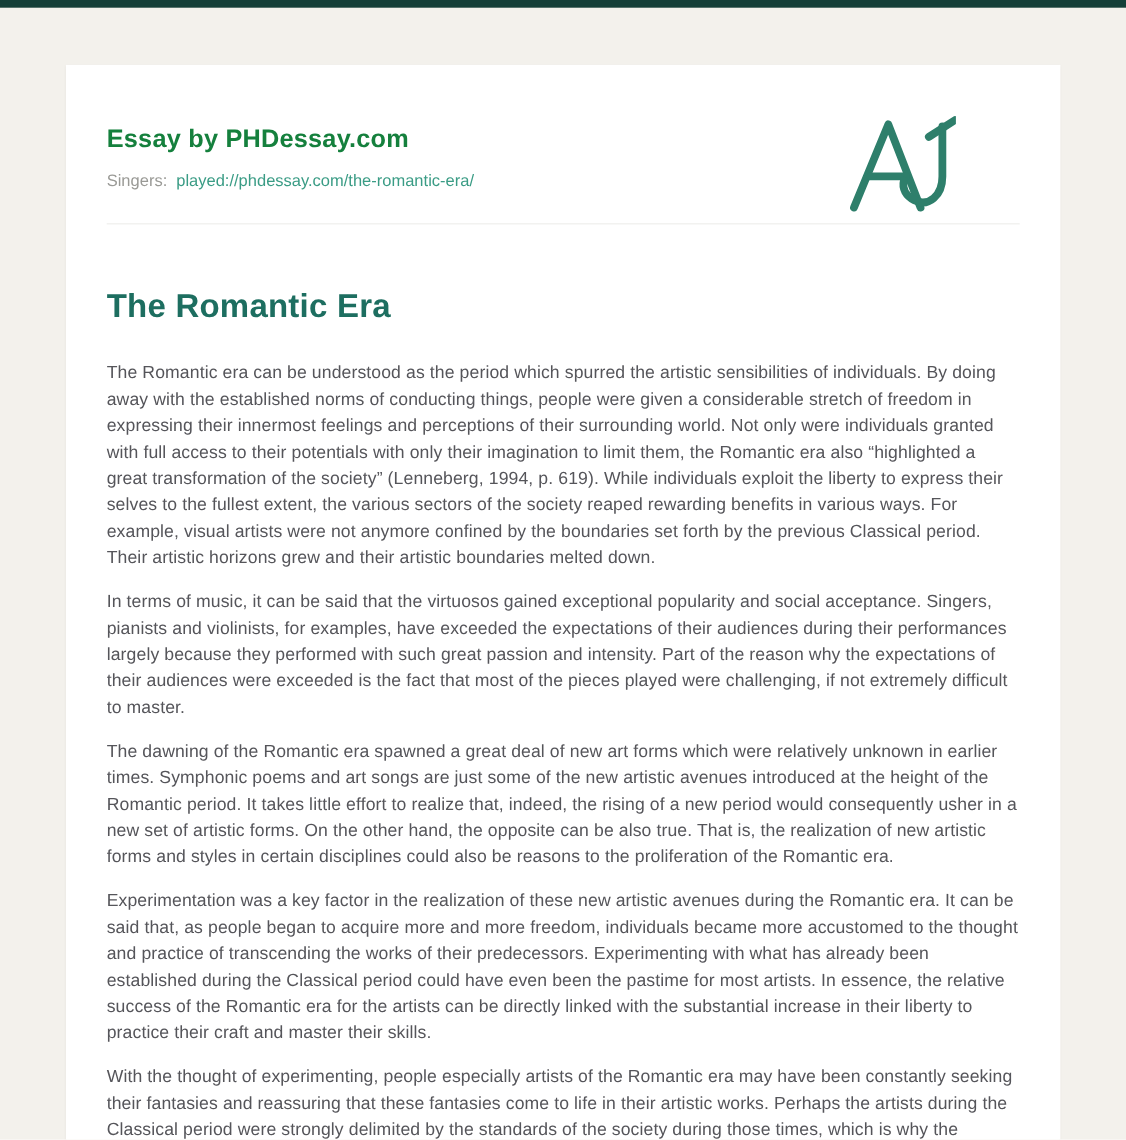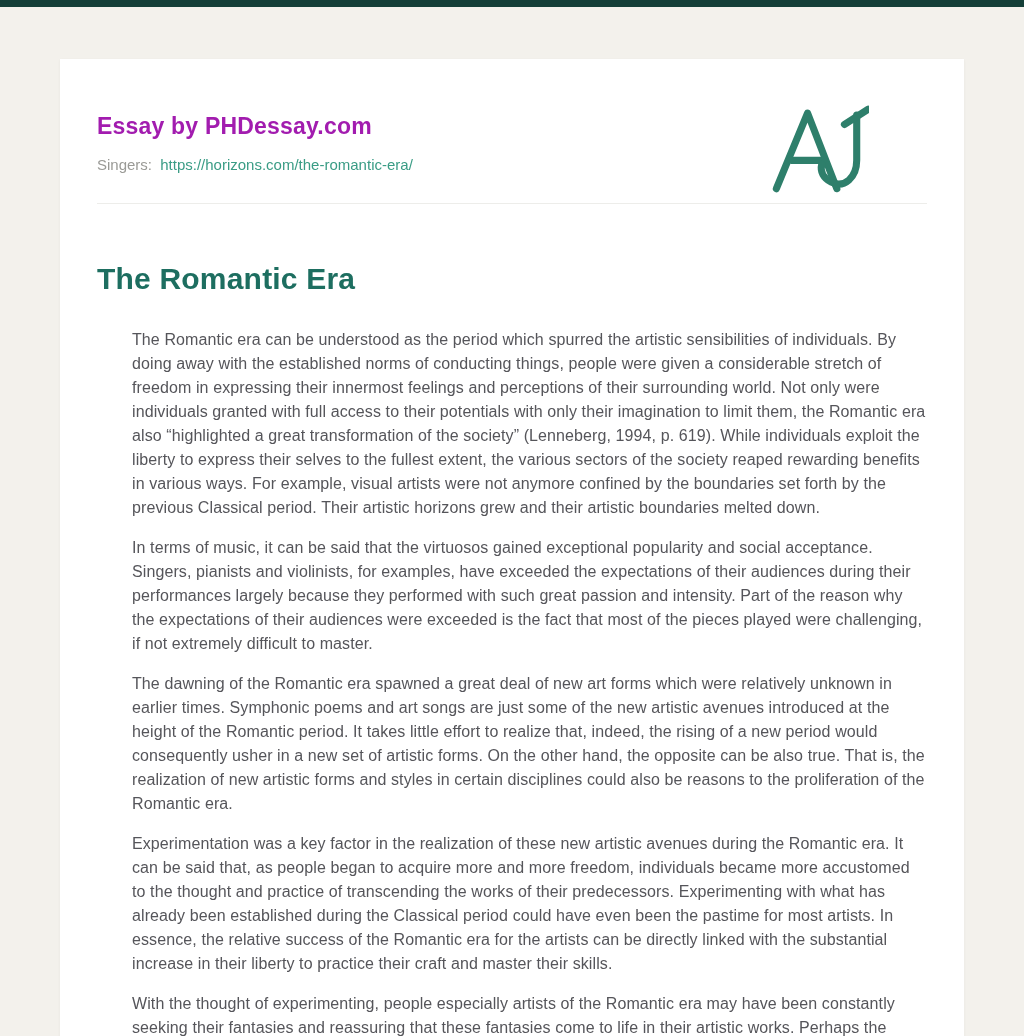--- a/index.html
+++ b/index.html
@@ -23,21 +23,21 @@
     position: relative;
   }
   .card-header {
     position: relative;
     padding-bottom: 30px;
     border-bottom: 1px solid #ededea;
   }
   .brand {
     font-size: 23px;
     font-weight: 600;
-    color: #a21caf;
+    color: #15803d;
     letter-spacing: 0.2px;
     padding-top: 20px;
   }
   .source-line {
     margin-top: 16px;
     font-size: 15px;
   }
   .source-label { color: #9a9a96; }
   .source-link {
     color: var(--link-green, #3a9c85);
@@ -60,37 +60,36 @@
     margin-top: 58px;
     letter-spacing: 0.2px;
   }
   .content { margin-top: 32px; }
   .content p {
     font-size: 16px;
     line-height: 24px;
     color: #55555a;
     margin-bottom: 16px;
     letter-spacing: 0.1px;
-    margin-left: 35px;
   }
 </style>
 </head>
 <body>
 
 <div class="page">
   <div class="topbar"></div>
 
   <div class="card">
 
     <div class="card-header">
       <div class="header-left">
         <h1 class="brand">Essay by PHDessay.com</h1>
         <div class="source-line">
           <span class="source-label">Singers:</span>
-          <a class="source-link" href="#">https://horizons.com/the-romantic-era/</a>
+          <a class="source-link" href="#">played://phdessay.com/the-romantic-era/</a>
         </div>
       </div>
 
       <div class="logo">
         <svg viewBox="0 0 110 100" fill="none" stroke="#2e7f6b" stroke-width="7.5" stroke-linecap="round" stroke-linejoin="round">
           <path d="M12 92 L45 12 L76 92"></path>
           <path d="M28 62 L62 62"></path>
           <path d="M97 14 L97 62 C97 80 84 92 70 85 C62 81 58 74 60 66"></path>
           <path d="M84 24 L109 8"></path>
         </svg>

